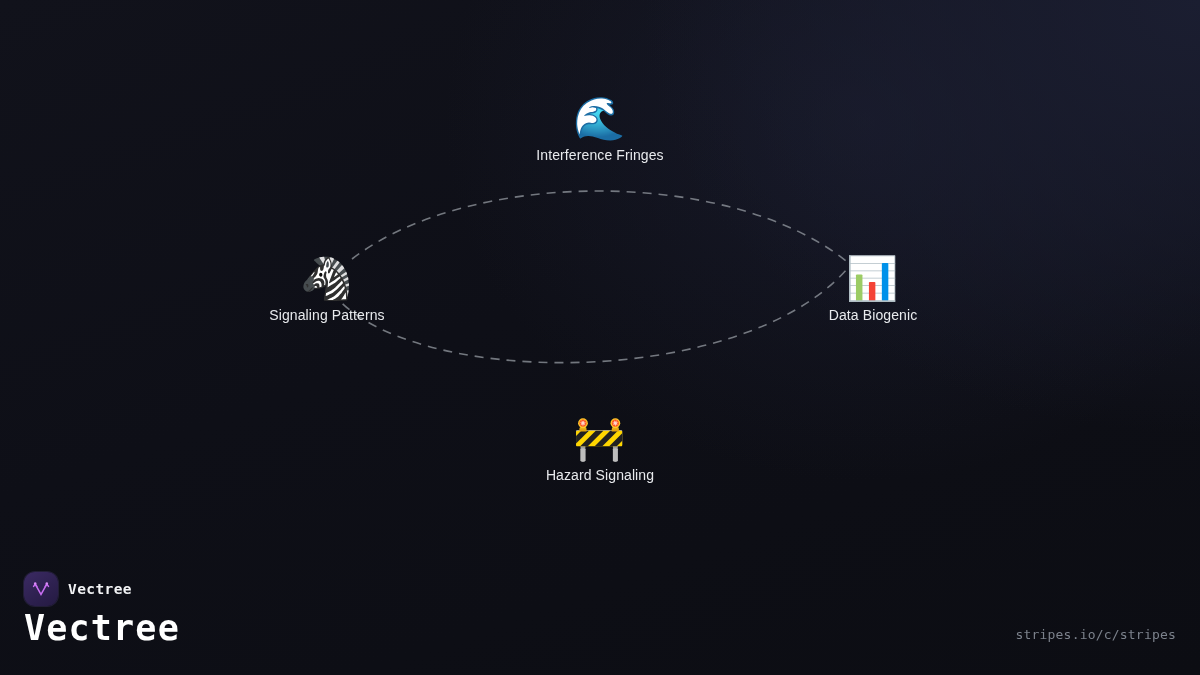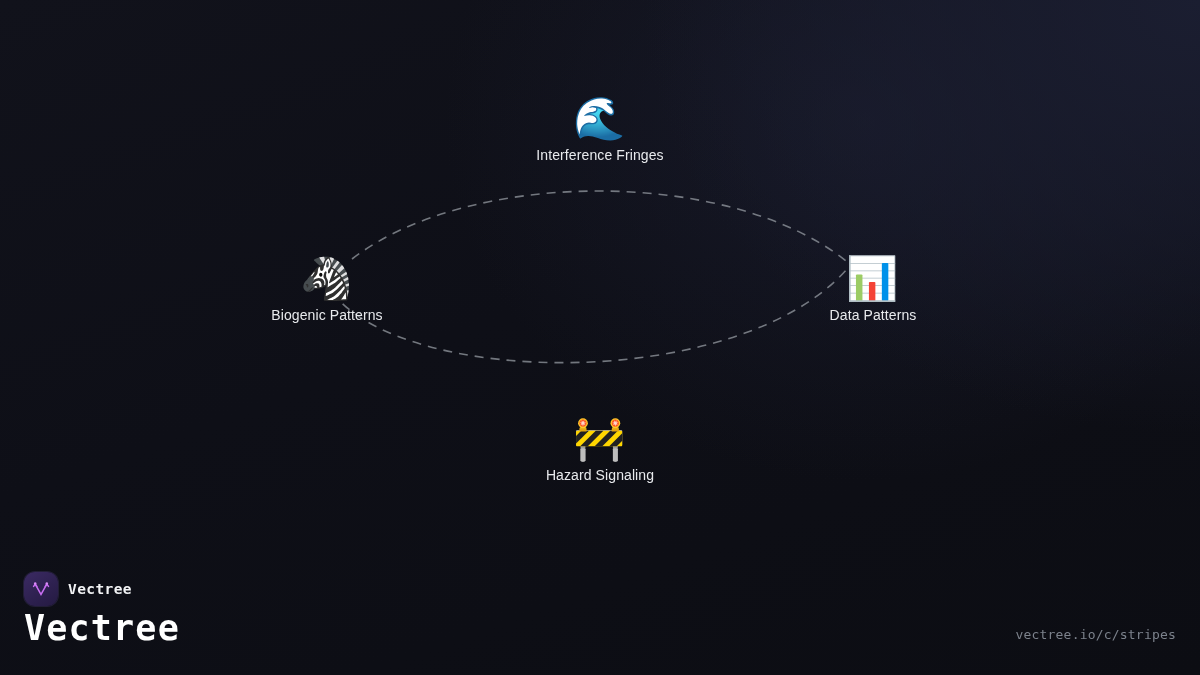--- a/index.html
+++ b/index.html
@@ -139,25 +139,25 @@
         <path class="edge-path" d="M 332 292 C 404 388, 740 392, 848 268" stroke="#9aa0a6"></path>
       </svg>
 
     <div id="nodes-layer">
         <div class="node" style="left: 600px; top: 128px;">
           <span class="node-emoji">🌊</span>
           <span class="node-label">Interference Fringes</span>
         </div>
         <div class="node" style="left: 327px; top: 288px;">
           <span class="node-emoji">🦓</span>
-          <span class="node-label">Biogenic Patterns</span>
+          <span class="node-label">Signaling Patterns</span>
         </div>
         <div class="node" style="left: 873px; top: 288px;">
           <span class="node-emoji">📊</span>
-          <span class="node-label">Data Patterns</span>
+          <span class="node-label">Data Biogenic</span>
         </div>
         <div class="node" style="left: 600px; top: 448px;">
           <span class="node-emoji">🚧</span>
           <span class="node-label">Hazard Signaling</span>
         </div>
       </div>
   </div>
 
   <div id="footer">
 
@@ -173,16 +173,16 @@
           </g>
           <circle cx="5.2" cy="5.4" r="1.25" fill="#d98bf7"></circle>
           <circle cx="16.8" cy="5.4" r="1.25" fill="#d98bf7"></circle>
         </svg>
       </div>
       <div id="brand-name">Vectree</div>
     </div>
 
     <div id="page-title">Vectree</div>
 
-    <div id="footer-url">vectree.io/c/stripes</div>
+    <div id="footer-url">stripes.io/c/stripes</div>
   </div>
 
 </div>
 
 </body></html>

